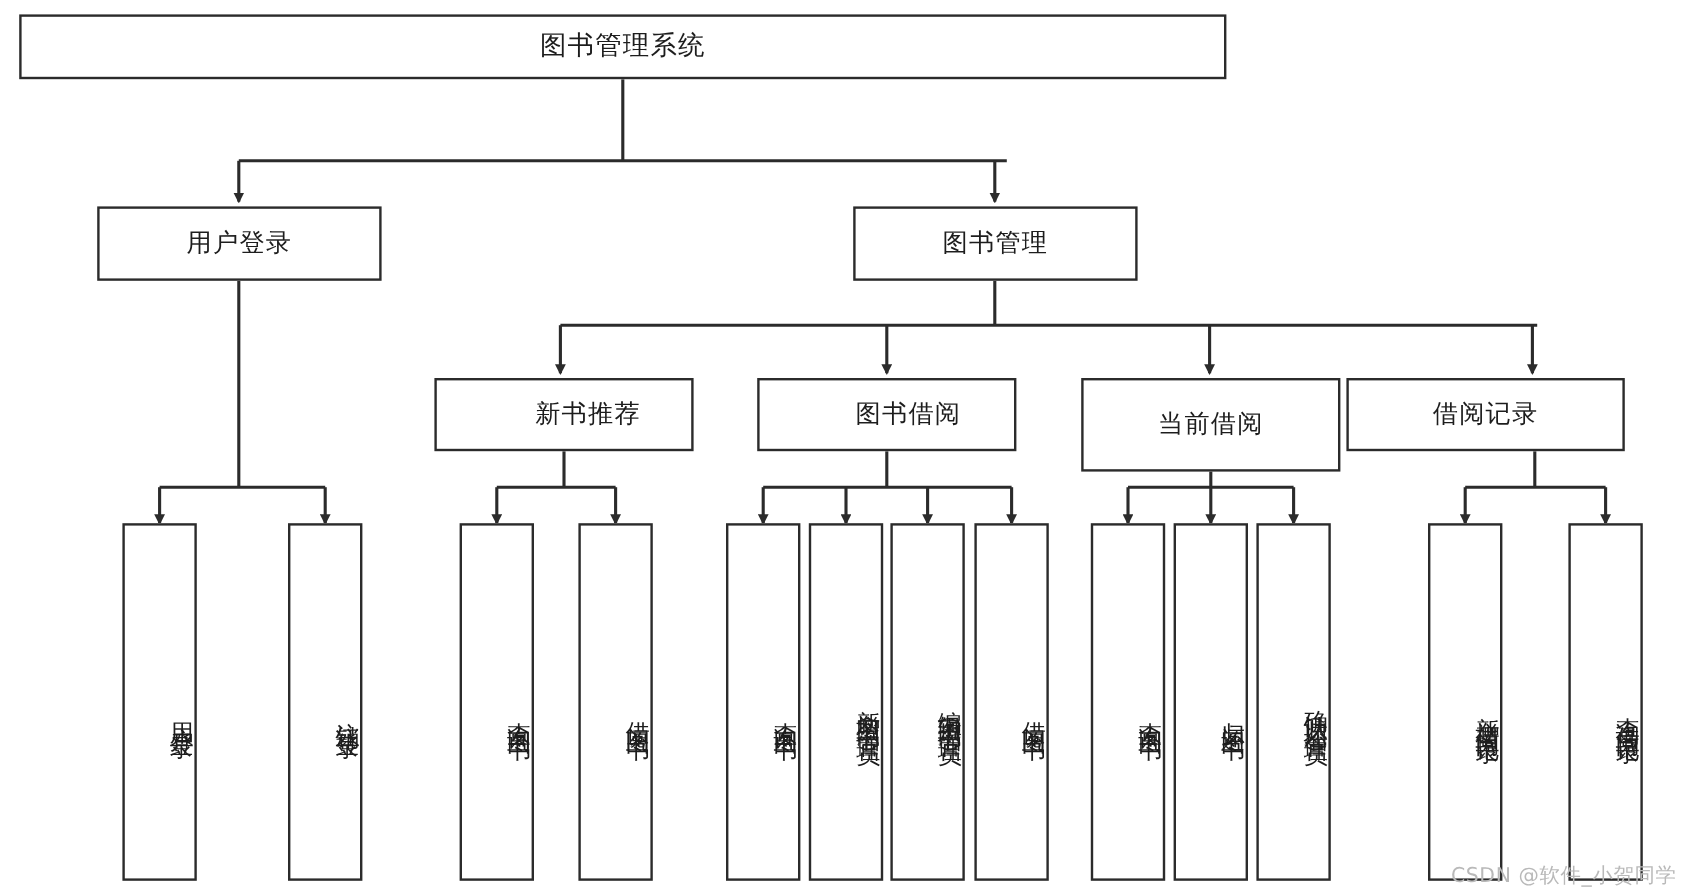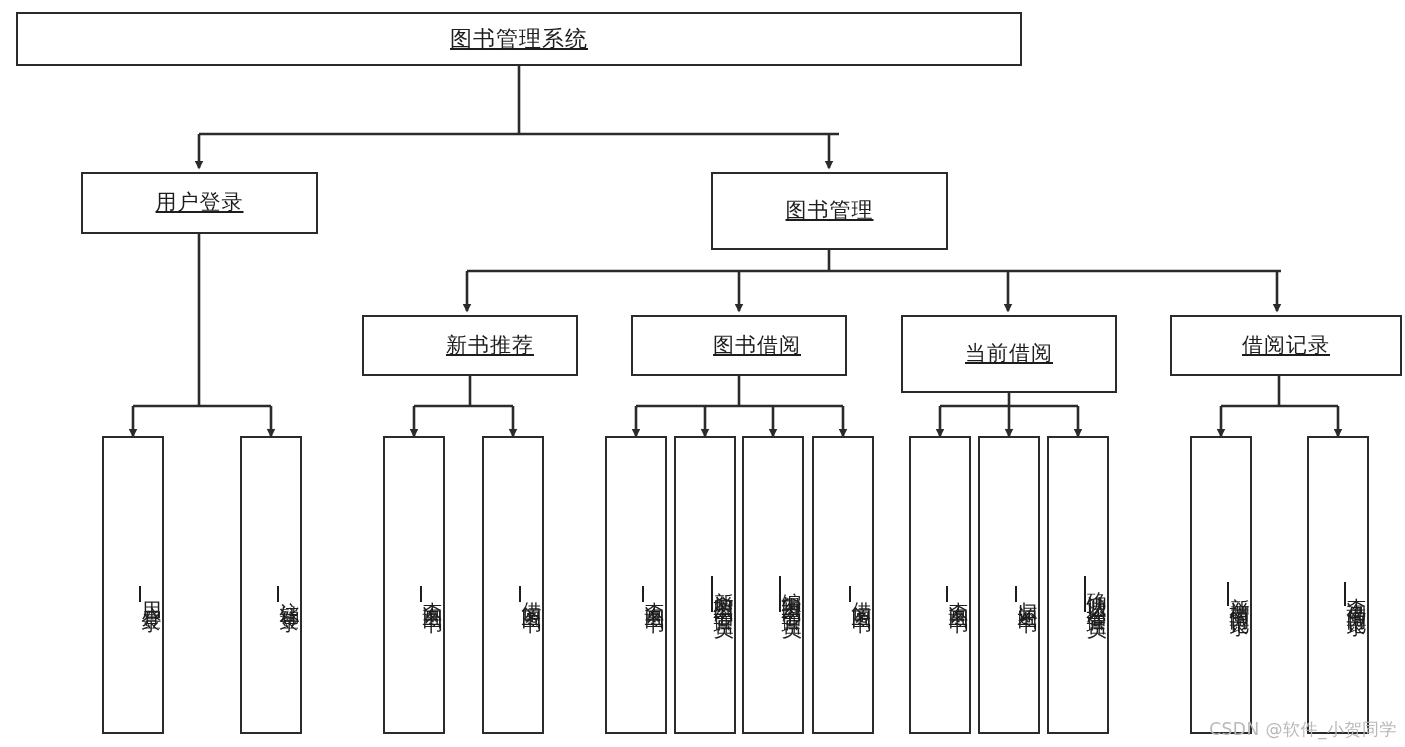--- a/index.html
+++ b/index.html
@@ -28,21 +28,20 @@
   }
   .node {
     position: absolute;
     box-sizing: border-box;
     border: 2px solid #2b2b2b;
     background: #ffffff;
     display: flex;
     align-items: center;
     justify-content: center;
     color: #1d1d1d;
-    text-decoration: underline;
   }
   .node.horiz {
     font-size: 21px;
     letter-spacing: 1px;
     line-height: 1.2;
   }
   .node.root {
     font-size: 22px;
   }
   .node.vert {
@@ -123,34 +122,34 @@
     </g>
   </svg>
 
   <div class="node horiz root" style="left:16px; top:12px; width:1006px; height:54px;">
     <span>图书管理系统</span>
   </div>
 
   <div class="node horiz" style="left:81px; top:172px; width:237px; height:62px;">
     <span>用户登录</span>
   </div>
-  <div class="node horiz" style="left:711px; top:172px; width:237px; height:78px;">
+  <div class="node horiz" style="left:711px; top:172px; width:237px; height:62px;">
     <span>图书管理</span>
   </div>
 
   <div class="node horiz" style="left:362px; top:315px; width:216px; height:61px;padding-left:40px;">
     <span>新书推荐</span>
   </div>
   <div class="node horiz" style="left:631px; top:315px; width:216px; height:61px;padding-left:36px;">
     <span>图书借阅</span>
   </div>
   <div class="node horiz" style="left:901px; top:315px; width:216px; height:78px;">
     <span>当前借阅</span>
   </div>
-  <div class="node horiz" style="left:1170px; top:315px; width:232px; height:61px;">
+  <div class="node horiz" style="left:1122px; top:315px; width:232px; height:61px;">
     <span>借阅记录</span>
   </div>
 
   <div class="node vert" style="left:102px; top:436px; width:62px; height:298px;">
     <span>用户登录</span>
   </div>
   <div class="node vert" style="left:240px; top:436px; width:62px; height:298px;">
     <span>注销登录</span>
   </div>
 

